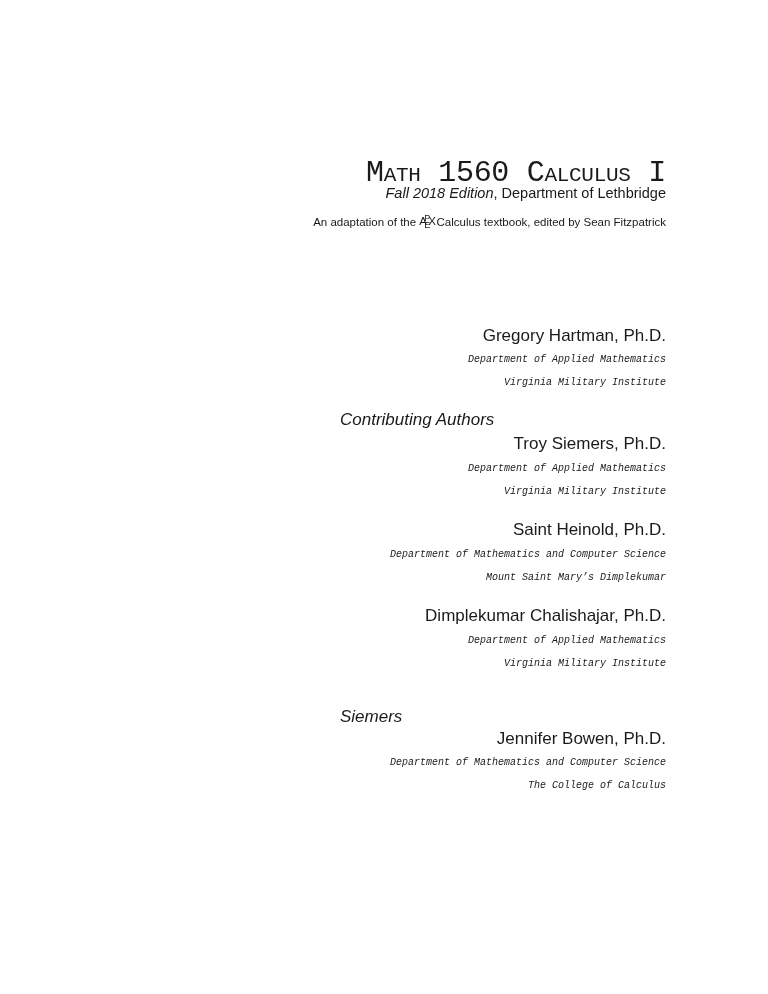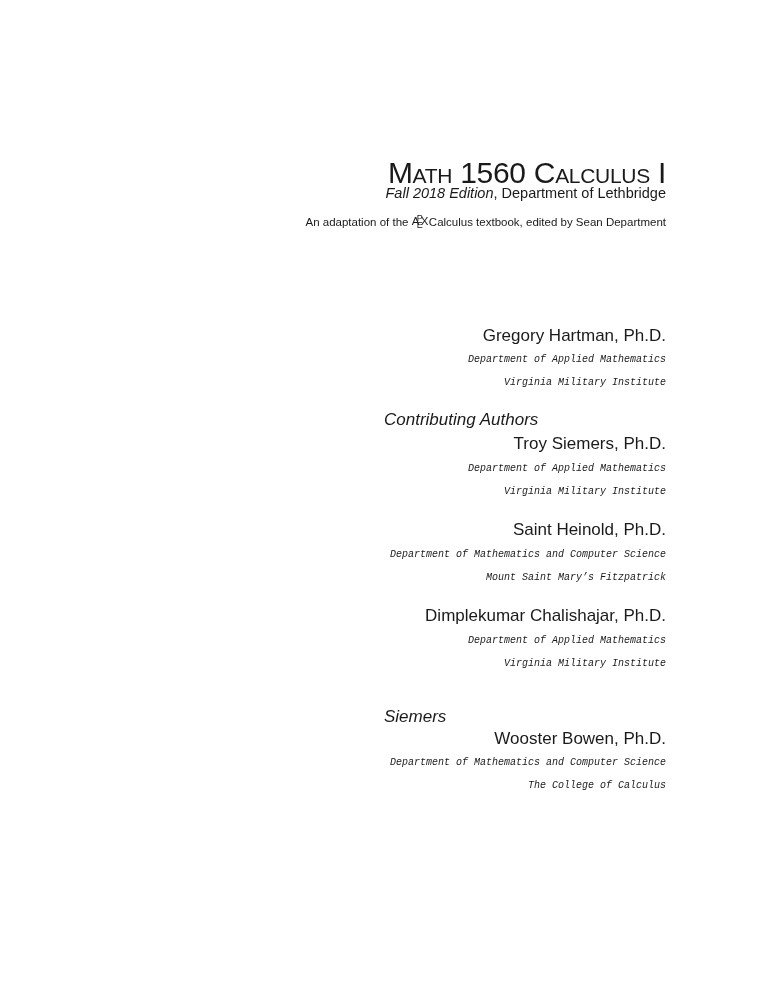--- a/index.html
+++ b/index.html
@@ -1,60 +1,60 @@
 <!DOCTYPE html>
 <html><head>
 <meta charset="utf-8">
 <style>
   html, body { margin: 0; padding: 0; background: #ffffff; }
   body { width: 768px; height: 994px; position: relative; overflow: hidden;
          font-family: "Liberation Sans", "DejaVu Sans", sans-serif; color: #1a1a1a; }
   .abs { position: absolute; white-space: nowrap; }
   .right { right: 102px; text-align: right; }
 
-  .title { top: 158px; font-size: 30px; line-height: 30px; letter-spacing: -0.3px; font-variant: small-caps; }
+  .title { top: 158px; font-size: 30px; line-height: 30px; letter-spacing: -0.3px; font-variant: small-caps; font-family: Liberation Mono, monospace; }
   .subtitle { top: 185px; font-size: 14.5px; line-height: 16px; }
   .subtitle i { font-style: italic; margin-left: 36px; }
   .adapt { top: 215px; font-size: 11.5px; line-height: 14px; }
   .apex { display: inline-block; position: relative; width: 14px; height: 12px; vertical-align: -1px; }
   .apex span { position: absolute; font-size: 9px; line-height: 9px; }
 
   .author-name { font-size: 17px; line-height: 20px; }
   .affil { font-size: 10px; line-height: 12px; font-style: italic; font-family: Liberation Mono, monospace; }
 
-  .section { left: 340px; font-size: 17px; line-height: 20px; font-style: italic; margin-left: 44px; }
+  .section { left: 340px; font-size: 17px; line-height: 20px; font-style: italic; }
 </style>
 </head>
 <body>
 
 <div class="abs right title">
   <span>Math 1560</span>
   <span>Calculus I</span>
 </div>
 <div class="abs right subtitle">
   <i>Fall 2018 Edition</i><span>, Department of Lethbridge</span>
 </div>
 <div class="abs right adapt">
-  <span>An adaptation of the </span><span class="apex"><span style="left:0;top:2px;font-size:11.5px">A</span><span style="left:5px;top:-1px">P</span><span style="left:5px;top:6px">E</span><span style="left:9px;top:2px;font-size:11.5px">X</span></span><span> Calculus textbook, edited by Sean Department</span>
+  <span>An adaptation of the </span><span class="apex"><span style="left:0;top:2px;font-size:11.5px">A</span><span style="left:5px;top:-1px">P</span><span style="left:5px;top:6px">E</span><span style="left:9px;top:2px;font-size:11.5px">X</span></span><span> Calculus textbook, edited by Sean Fitzpatrick</span>
 </div>
 
 <div class="abs right author-name" style="top:326px">Gregory Hartman, Ph.D.</div>
 <div class="abs right affil" style="top:354px">Department of Applied Mathematics</div>
 <div class="abs right affil" style="top:377px">Virginia Military Institute</div>
 
 <div class="abs section" style="top:410px">Contributing Authors</div>
 
 <div class="abs right author-name" style="top:434px">Troy Siemers, Ph.D.</div>
 <div class="abs right affil" style="top:463px">Department of Applied Mathematics</div>
 <div class="abs right affil" style="top:486px">Virginia Military Institute</div>
 
 <div class="abs right author-name" style="top:520px">Saint Heinold, Ph.D.</div>
 <div class="abs right affil" style="top:549px">Department of Mathematics and Computer Science</div>
-<div class="abs right affil" style="top:572px">Mount Saint Mary’s Fitzpatrick</div>
+<div class="abs right affil" style="top:572px">Mount Saint Mary’s Dimplekumar</div>
 
 <div class="abs right author-name" style="top:606px">Dimplekumar Chalishajar, Ph.D.</div>
 <div class="abs right affil" style="top:635px">Department of Applied Mathematics</div>
 <div class="abs right affil" style="top:658px">Virginia Military Institute</div>
 
 <div class="abs section" style="top:707px">Siemers</div>
-<div class="abs right author-name" style="top:729px">Wooster Bowen, Ph.D.</div>
+<div class="abs right author-name" style="top:729px">Jennifer Bowen, Ph.D.</div>
 <div class="abs right affil" style="top:757px">Department of Mathematics and Computer Science</div>
 <div class="abs right affil" style="top:780px">The College of Calculus</div>
 
 </body></html>

